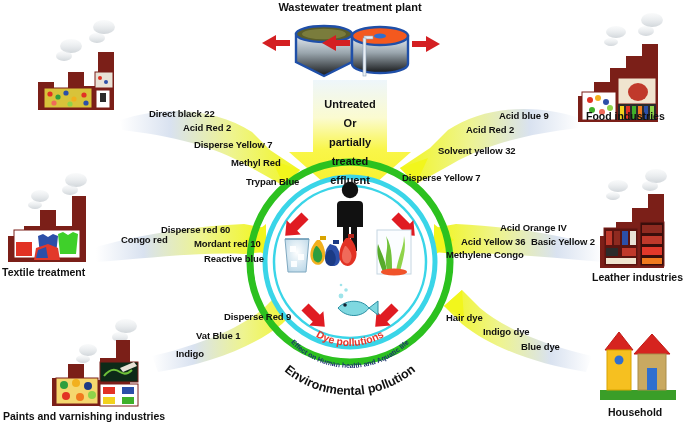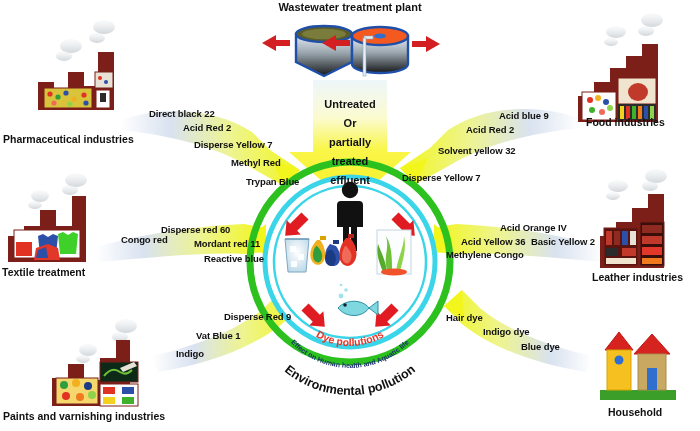--- a/index.html
+++ b/index.html
@@ -317,36 +317,35 @@
   </svg>
 
   <div class="title" style="left:250px;top:1px;width:200px;">Wastewater treatment plant</div>
 
   <div class="efftxt" style="left:315px;top:98px;">Untreated</div>
   <div class="efftxt" style="left:315px;top:117px;">Or</div>
   <div class="efftxt" style="left:315px;top:136px;">partially</div>
   <div class="efftxt" style="left:315px;top:155px;">treated</div>
   <div class="efftxt" style="left:315px;top:174px;">effluent</div>
 
-  <div class="lbl indname" style="left:3px;top:133px;">Pharmaceutical industries</div>
   <div class="lbl indname" style="left:2px;top:266px;">Textile treatment</div>
   <div class="lbl indname" style="left:3px;top:410px;">Paints and varnishing industries</div>
-  <div class="lbl indname" style="left:586px;top:116px;">Food industries</div>
+  <div class="lbl indname" style="left:586px;top:110px;">Food industries</div>
   <div class="lbl indname" style="left:592px;top:271px;">Leather industries</div>
   <div class="lbl indname" style="left:608px;top:406px;">Household</div>
 
   <div class="lbl dye" style="left:133px;top:108px;">Direct black 22</div>
   <div class="lbl dye" style="left:167px;top:122px;">Acid Red 2</div>
   <div class="lbl dye" style="left:178px;top:139px;">Disperse Yellow 7</div>
   <div class="lbl dye" style="left:215px;top:157px;">Methyl Red</div>
   <div class="lbl dye" style="left:230px;top:176px;">Trypan Blue</div>
 
   <div class="lbl dye" style="left:105px;top:234px;">Congo red</div>
   <div class="lbl dye" style="left:145px;top:224px;">Disperse red 60</div>
-  <div class="lbl dye" style="left:178px;top:238px;">Mordant red 11</div>
+  <div class="lbl dye" style="left:178px;top:238px;">Mordant red 10</div>
   <div class="lbl dye" style="left:188px;top:253px;">Reactive blue</div>
 
   <div class="lbl dye" style="left:160px;top:348px;">Indigo</div>
   <div class="lbl dye" style="left:180px;top:330px;">Vat Blue 1</div>
   <div class="lbl dye" style="left:208px;top:311px;">Disperse Red 9</div>
 
   <div class="lbl dye" style="left:483px;top:110px;">Acid blue 9</div>
   <div class="lbl dye" style="left:450px;top:124px;">Acid Red 2</div>
   <div class="lbl dye" style="left:422px;top:145px;">Solvent yellow 32</div>
   <div class="lbl dye" style="left:386px;top:172px;">Disperse Yellow 7</div>

